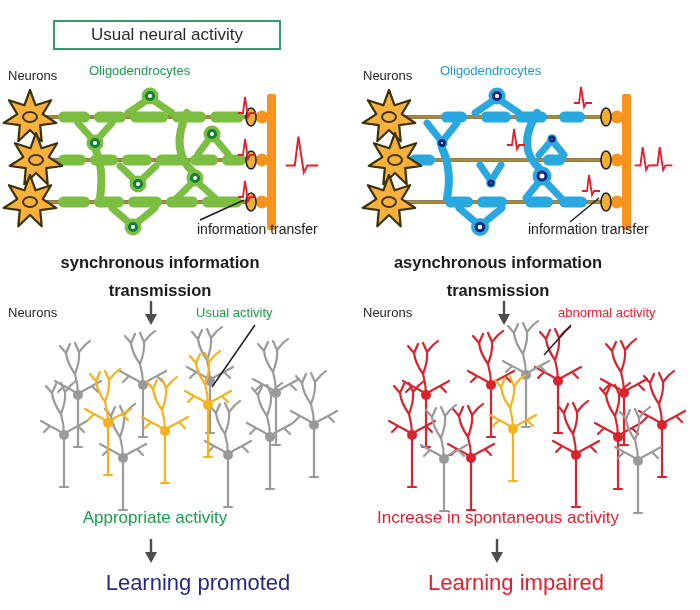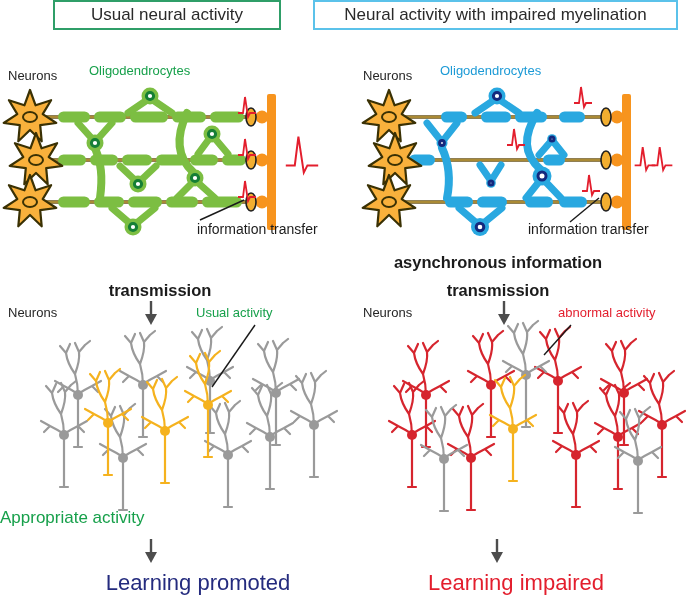--- a/index.html
+++ b/index.html
@@ -1,28 +1,28 @@
 <!DOCTYPE html>
 <html style="--green: #7CBE42; --green-ring: #157F35; --green-border: #2F9E68; --green-text: #17A04B; --blue: #29A8E0; --blue-ring: #14297E; --blue-border: #5BC2EA; --blue-text: #1C9AD6; --orange: #F7941E; --terminal-oval: #F2AE30; --star-fill: #F9B13C; --outline-dark: #3A3104; --axon: #6B551A; --axon-core: #E9C050; --red: #E31E2D; --red-neuron: #D6252E; --gray-neuron: #9A9A9A; --yellow-neuron: #F5B21E; --navy-text: #242B7E; --text-dark: #262626; --arrow: #4D4D4D; --pointer: #1A1A1A;"><head>
 <meta charset="utf-8">
 <style>
   html,body{margin:0;padding:0;background:#fff;}
   #figure{position:relative;width:700px;height:610px;background:#fff;overflow:hidden;
           font-family:"Liberation Sans", sans-serif;}
-  .title-box{position:absolute;top:0;height:30px;display:flex;align-items:center;justify-content:center;
+  .title-box{position:absolute;top:20px;height:30px;display:flex;align-items:center;justify-content:center;
              font-size:17px;color:#2a2a2a;background:#fff;box-sizing:border-box;}
   #title-left{left:53px;width:228px;border:2px solid var(--green-border);}
   #title-right{left:313px;width:365px;border:2px solid var(--blue-border);}
   .lbl{position:absolute;font-size:13px;color:var(--text-dark);white-space:nowrap;}
   .lbl.green{color:var(--green-text);}
   .lbl.blue{color:var(--blue-text);}
   .lbl.red{color:var(--red);}
   .small-lbl{position:absolute;font-size:14px;color:#1c1c1c;white-space:nowrap;}
   .heading{position:absolute;font-weight:bold;font-size:16.5px;color:#1b1b1b;text-align:center;line-height:28px;}
-  .summary{position:absolute;font-size:17px;white-space:nowrap;}
+  .summary{position:absolute;font-size:17px;text-align:center;white-space:nowrap;}
   .summary.green{color:var(--green-text);}
   .summary.red{color:var(--red);}
   .outcome{position:absolute;font-size:22px;font-weight:500;text-align:center;white-space:nowrap;}
   .outcome.navy{color:var(--navy-text);}
   .outcome.red{color:var(--red);}
   .dia{position:absolute;overflow:visible;}
   
   .axon-line{stroke:var(--axon);stroke-width:3.6;fill:none;}
   .axon-core{stroke:var(--axon-core);stroke-width:1.2;fill:none;}
   .green-scheme .myelin{fill:var(--green);}
@@ -52,23 +52,20 @@
   .arrow-head{fill:var(--arrow);}
 </style>
 </head>
 <body>
 
 <div id="figure">
 
   <div class="title-box" id="title-left">
     <span>Usual neural activity</span>
   </div>
-  <div class="title-box" id="title-right">
-    <span>Neural activity with impaired myelination</span>
-  </div>
 
   <div class="lbl" style="left:8px;top:68px;">Neurons</div>
   <div class="lbl green" style="left:89px;top:63px;">Oligodendrocytes</div>
   <div class="lbl" style="left:363px;top:68px;">Neurons</div>
   <div class="lbl blue" style="left:440px;top:63px;">Oligodendrocytes</div>
 
   <svg class="dia green-scheme" style="left:0;top:88px;" width="340" height="158" viewBox="0 0 340 158">
     <defs>
       <polygon id="star7" points="0,-27 5.6,-11.7 21.1,-16.8 12.7,-2.9 26.3,6 10.2,8.1 11.7,24.3 0,13 -11.7,24.3 -10.2,8.1 -26.3,6 -12.7,-2.9 -21.1,-16.8 -5.6,-11.7"></polygon>
       <path id="spk" d="M-9,3 L-4,3 L-2,-13 L1,7 L3,3 L9,3"></path>
@@ -244,21 +241,21 @@
       <use href="#spk" class="spike" transform="translate(317,74) scale(1.15)" style="stroke-width:1.6"></use>
     </g>
 
     <line class="pointer-line" x1="225" y1="134" x2="254" y2="110"></line>
   </svg>
 
   <div class="small-lbl" style="left:197px;top:221px;">information transfer</div>
   <div class="small-lbl" style="left:528px;top:221px;">information transfer</div>
 
   <div class="heading" style="left:25px;top:248px;width:270px;">
-    <br>
+    <span>synchronous information</span><br>
     <span>transmission</span>
   </div>
   <div class="heading" style="left:368px;top:248px;width:260px;">
     <span>asynchronous information</span><br>
     <span>transmission</span>
   </div>
 
   <svg class="dia" style="left:143px;top:300px;" width="16" height="26" viewBox="0 0 16 26">
     <line class="arrow-line" x1="8" y1="1" x2="8" y2="16"></line>
       <polygon class="arrow-head" points="2,14 14,14 8,25"></polygon>
@@ -316,20 +313,21 @@
       <use href="#nrn" class="n-gray" x="78" y="126"></use>
       <use href="#nrn" class="n-gray" x="272" y="128"></use>
     </g>
     <g>
       <use href="#nrn" class="n-yellow" x="147" y="96"></use>
     </g>
     <line class="pointer-line" x1="205" y1="2" x2="178" y2="32"></line>
   </svg>
 
   <div class="summary green" style="left:0;top:508px;width:310px;">Appropriate activity</div>
+  <div class="summary red" style="left:350px;top:508px;width:296px;">Increase in spontaneous activity</div>
 
   <svg class="dia" style="left:143px;top:538px;" width="16" height="26" viewBox="0 0 16 26">
     <line class="arrow-line" x1="8" y1="1" x2="8" y2="16"></line>
       <polygon class="arrow-head" points="2,14 14,14 8,25"></polygon>
   </svg>
   <svg class="dia" style="left:489px;top:538px;" width="16" height="26" viewBox="0 0 16 26">
     <line class="arrow-line" x1="8" y1="1" x2="8" y2="16"></line>
       <polygon class="arrow-head" points="2,14 14,14 8,25"></polygon>
   </svg>
 

